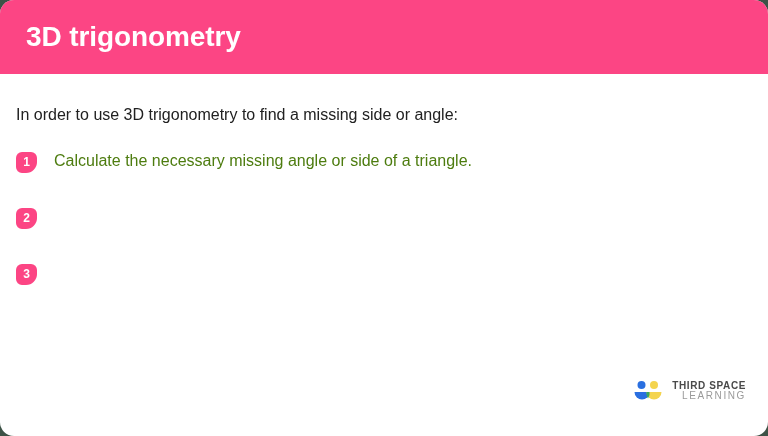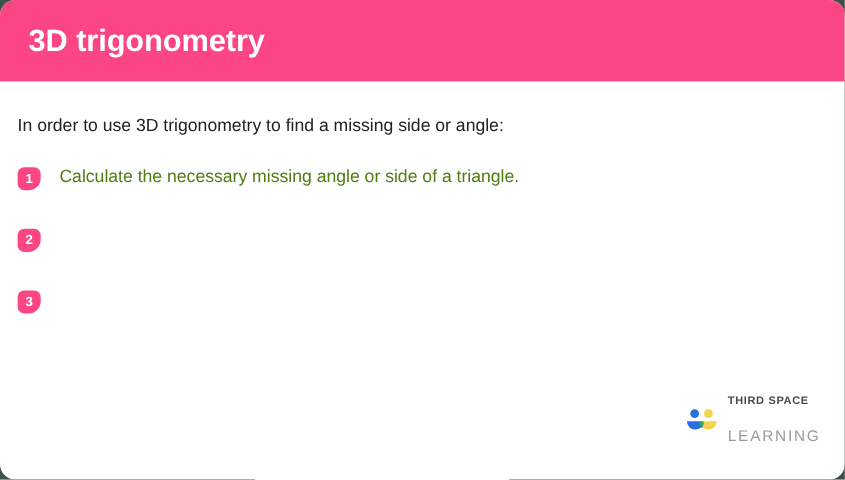--- a/index.html
+++ b/index.html
@@ -111,24 +111,24 @@
   }
 
   .brand-name {
     font-size: 10px;
     font-weight: bold;
     color: #4a4a4a;
     letter-spacing: 0.6px;
   }
 
   .brand-tagline {
-    font-size: 14px;
+    font-size: 10px;
     color: #9a9a9a;
     letter-spacing: 1.6px;
-    margin-top: 19px;
+    margin-top: 0;
     text-align: right;
   }
 </style>
 </head>
 <body>
 
 <div class="card">
 
   <div class="card-header">
     <h1 class="card-title">3D trigonometry</h1>

